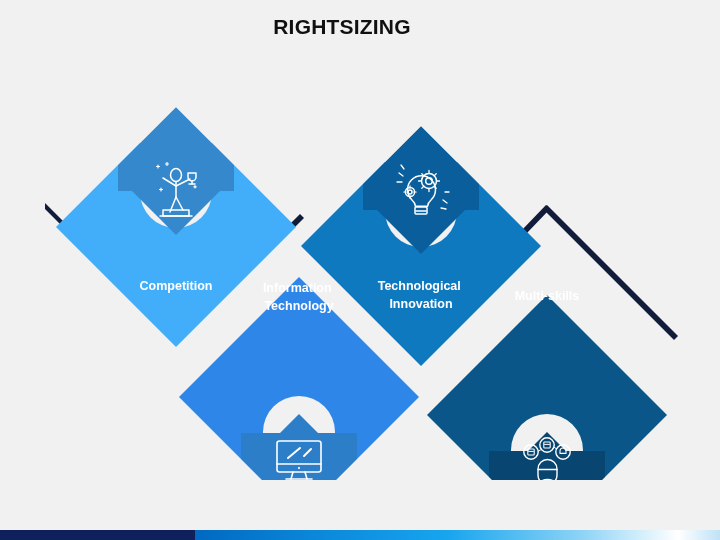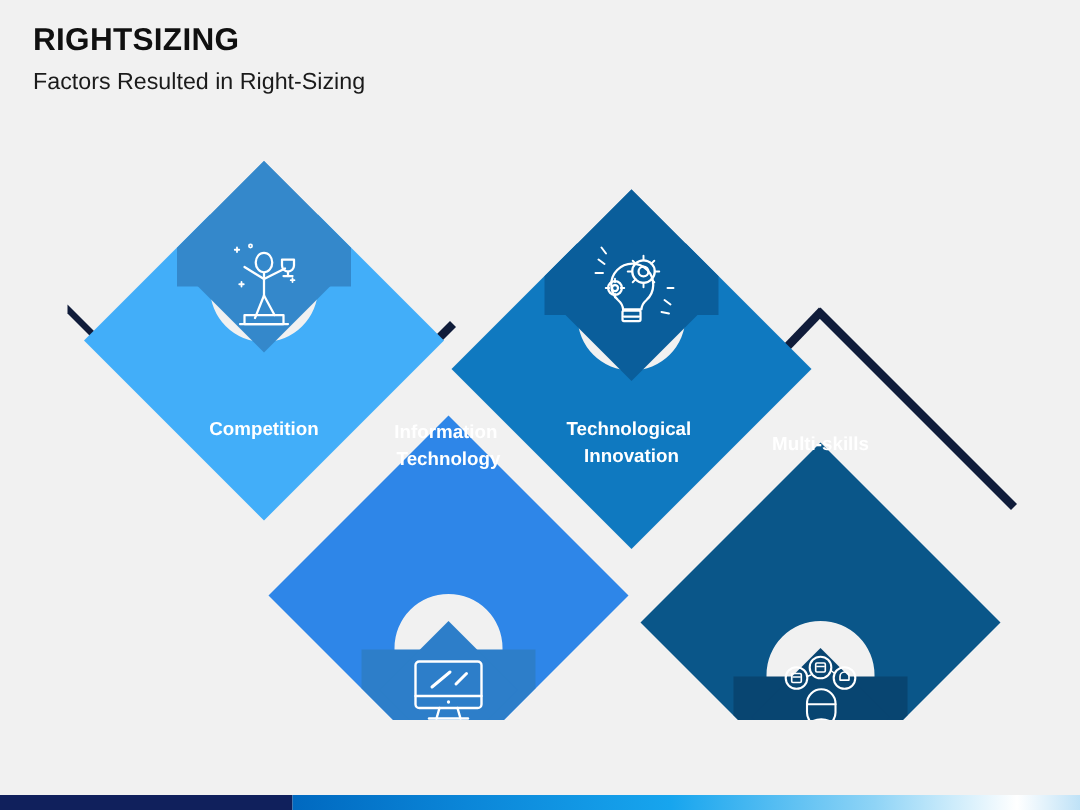--- a/index.html
+++ b/index.html
@@ -13,20 +13,21 @@
     font-family: "Liberation Sans", sans-serif;
     overflow: hidden;
     position: relative;
   }
   #slide {
     position: absolute;
     inset: 0;
     width: 684px;
     height: 540px;
     background: #f1f1f1;
+    text-align: center;
   }
   
   .header {
     position: absolute;
     left: 22px;
     top: 14px;
     width: 640px;
   }
   .slide-title {
     font-size: 21px;
@@ -79,21 +80,20 @@
     background: linear-gradient(to right, #0069c0 0%, #0b86d8 22%, #17a5ee 48%, #8fd4f6 74%, #ffffff 92%, #bfe2f7 100%);
   }
 </style>
 </head>
 <body>
 
 <div id="slide">
 
   <div class="header">
     <h1 class="slide-title">RIGHTSIZING</h1>
-    <p class="slide-subtitle">Factors Resulted in Right-Sizing</p>
   </div>
 
   <svg id="diagram" viewBox="0 0 720 420">
     <defs>
 
       <clipPath id="clip-top-comp" clipPathUnits="userSpaceOnUse">
         <path d="M 176,47 L 296,167 L 176,287 L 56,167 Z"></path>
       </clipPath>
       <clipPath id="clip-top-tech" clipPathUnits="userSpaceOnUse">
         <path d="M 421,66 L 541,186 L 421,306 L 301,186 Z"></path>

